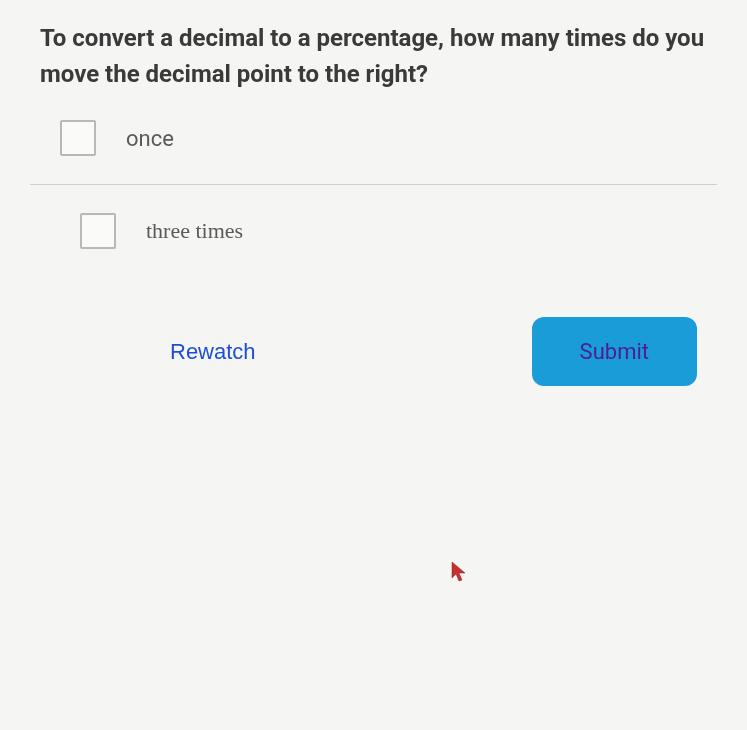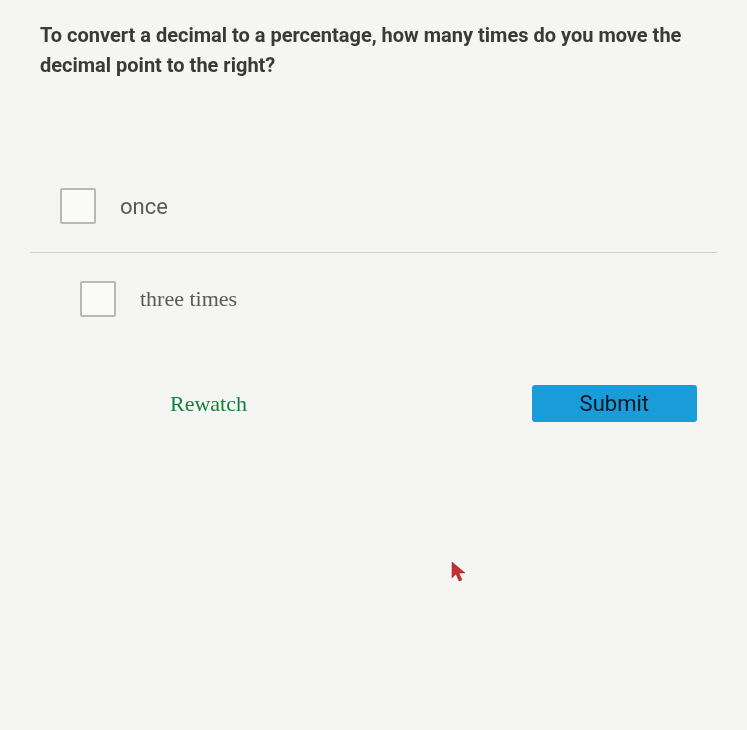--- a/index.html
+++ b/index.html
@@ -12,38 +12,37 @@
       background: #f5f5f3;
       width: 747px;
       height: 730px;
       overflow: hidden;
       position: relative;
     }
     .container {
       padding: 20px 30px 20px 30px;
     }
     .question-text {
-      font-size: 20px;
+      font-size: 24px;
       font-weight: 700;
       color: #3a3a3a;
       line-height: 1.5;
-      margin-bottom: 80px;
       padding-left: 10px;
       padding-right: 10px;
     }
     .options {
       display: flex;
       flex-direction: column;
     }
     .option-row {
       display: flex;
       align-items: center;
       padding: 28px 10px 28px 30px;
       border-bottom: 1px solid #d0d0ce;
-      gap: 24px;
+      gap: 30px;
     }
     .option-row:last-of-type {
       border-bottom: none;
     }
     .option-row.indent {
       padding-left: 50px;
       font-family: Liberation Serif, serif;
     }
     .checkbox {
       width: 36px;
@@ -75,34 +74,34 @@
       font-weight: 400;
     }
     .bottom-row {
       display: flex;
       align-items: center;
       justify-content: space-between;
       padding: 40px 20px 0 140px;
     }
     .rewatch {
       font-size: 22px;
-      color: #15803d;
+      color: #1d4ed8;
       cursor: pointer;
       background: none;
       border: none;
-      font-family: Liberation Serif, serif;
+      font-family: Liberation Sans, sans-serif;
     }
     .submit-btn {
       background: #1a9cd8;
-      color: #0f172a;
+      color: #4c1d95;
       border: none;
       font-size: 22px;
       font-weight: 400;
-      padding: 6px 48px;
-      border-radius: 3px;
+      padding: 22px 48px;
+      border-radius: 12px;
       cursor: pointer;
       font-family: inherit;
     }
     .cursor {
       position: absolute;
       left: 450px;
       top: 560px;
       width: 20px;
       height: 24px;
       pointer-events: none;

